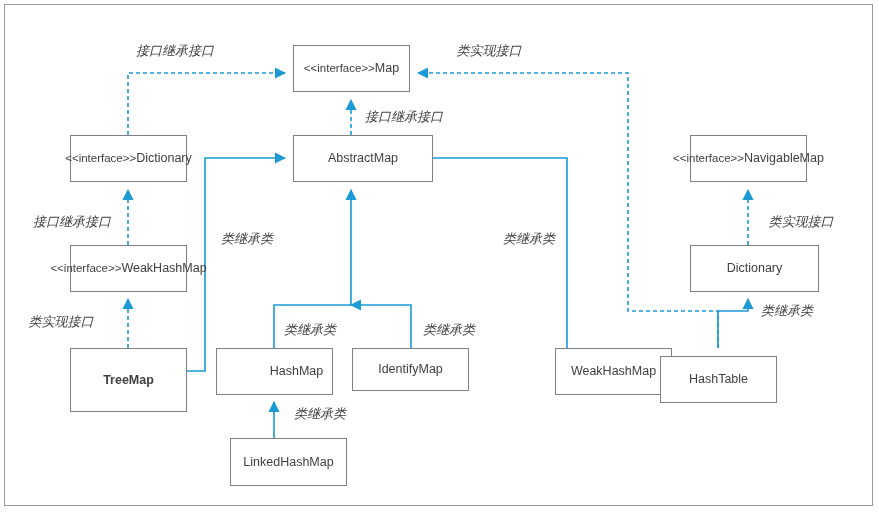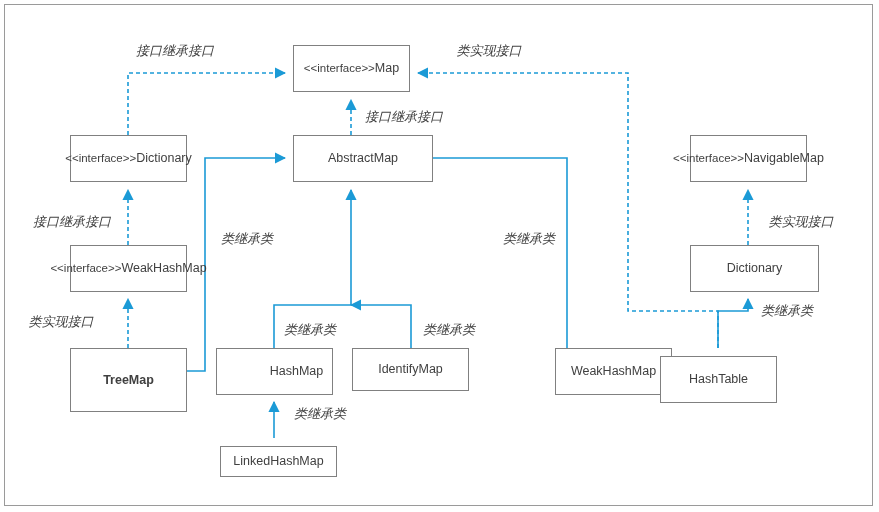--- a/index.html
+++ b/index.html
@@ -127,21 +127,21 @@
       </div>
       <div class="node" style="left: 352px; top: 348px; width: 117px; height: 43px; border-color: rgb(128, 128, 128);">
         <div class="nname">IdentifyMap</div>
       </div>
       <div class="node" style="left: 508px; top: 348px; width: 117px; height: 47px; border-color: rgb(128, 128, 128); margin-left: 47px;">
         <div class="nname">WeakHashMap</div>
       </div>
       <div class="node" style="left: 660px; top: 356px; width: 117px; height: 47px; border-color: rgb(128, 128, 128);">
         <div class="nname">HashTable</div>
       </div>
-      <div class="node" style="left: 220px; top: 438px; width: 117px; height: 31px; border-color: rgb(128, 128, 128); margin-top: 8px;">
+      <div class="node" style="left: 230px; top: 438px; width: 117px; height: 48px; border-color: rgb(128, 128, 128);">
         <div class="nname">LinkedHashMap</div>
       </div>
     </div>
   <div id="label-layer">
       <div class="edge-label" style="left: 175px; top: 50px; color: rgb(63, 63, 63);">接口继承接口</div>
       <div class="edge-label" style="left: 489px; top: 50px; color: rgb(63, 63, 63);">类实现接口</div>
       <div class="edge-label" style="left: 404px; top: 116px; color: rgb(63, 63, 63);">接口继承接口</div>
       <div class="edge-label" style="left: 72px; top: 221px; color: rgb(63, 63, 63);">接口继承接口</div>
       <div class="edge-label" style="left: 61px; top: 321px; color: rgb(63, 63, 63);">类实现接口</div>
       <div class="edge-label" style="left: 247px; top: 238px; color: rgb(63, 63, 63);">类继承类</div>

